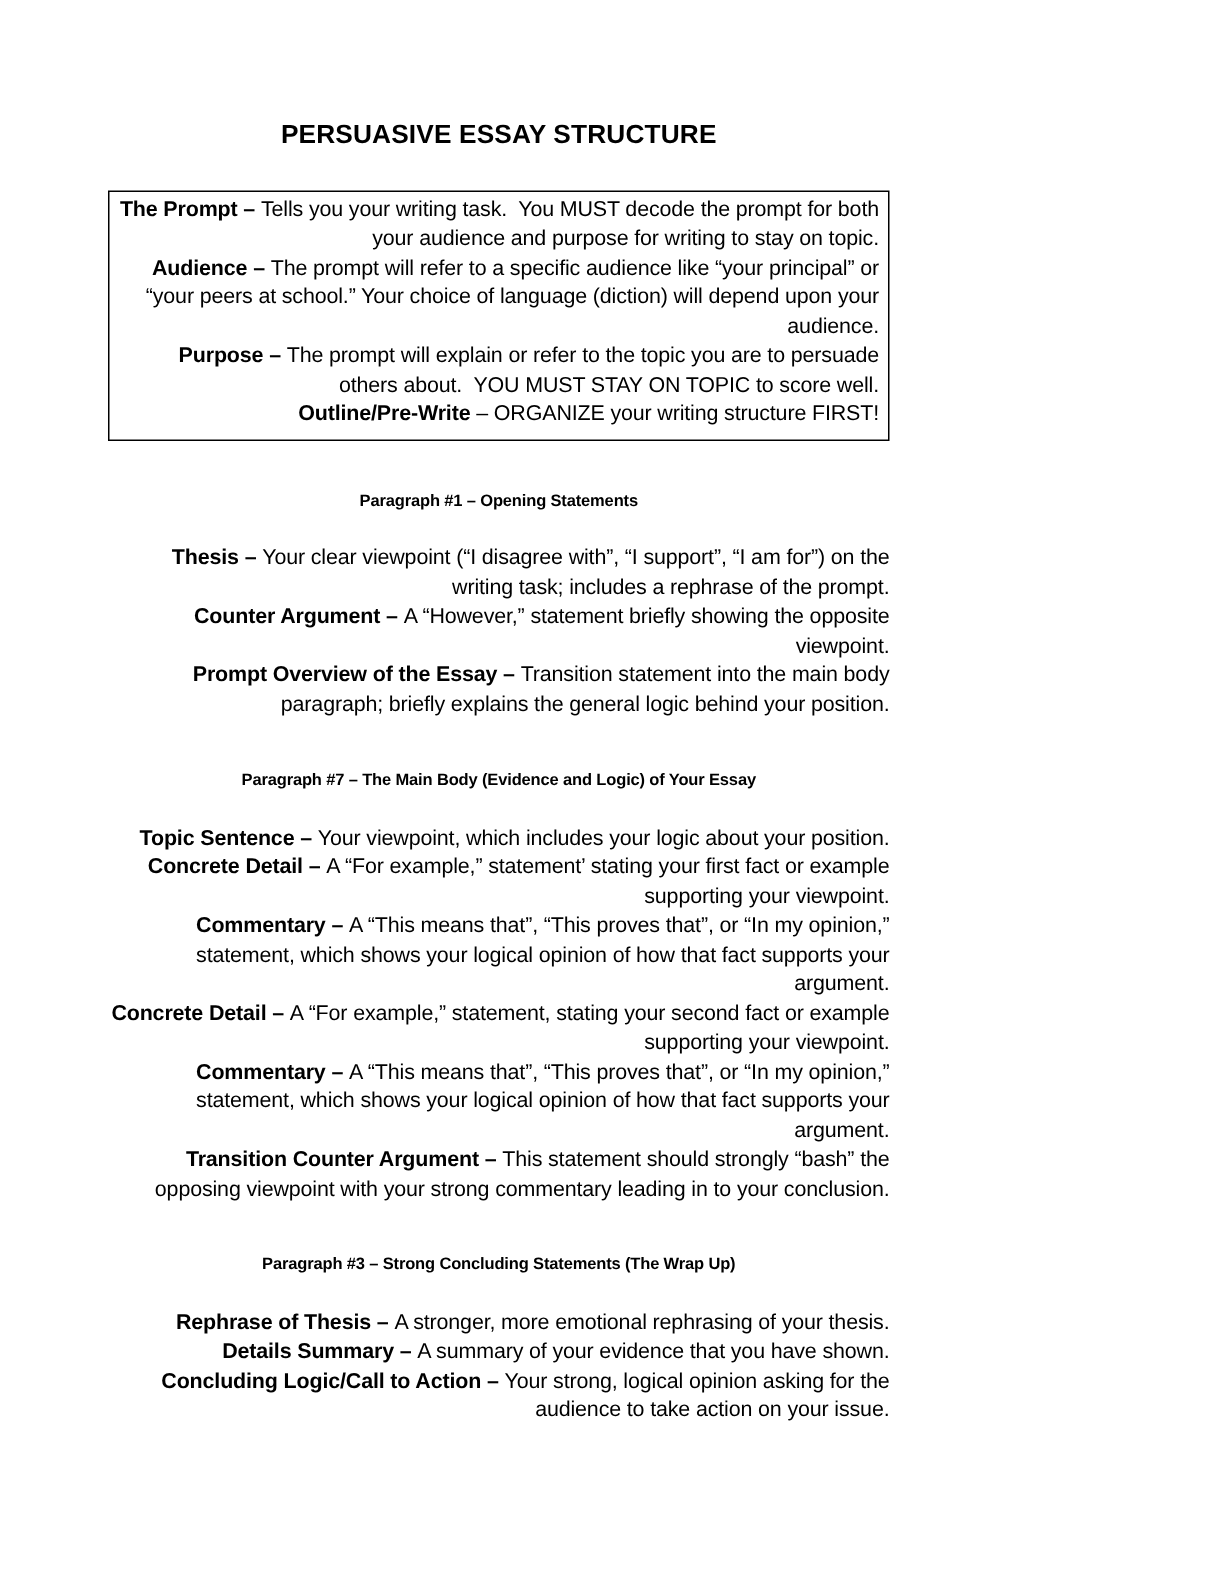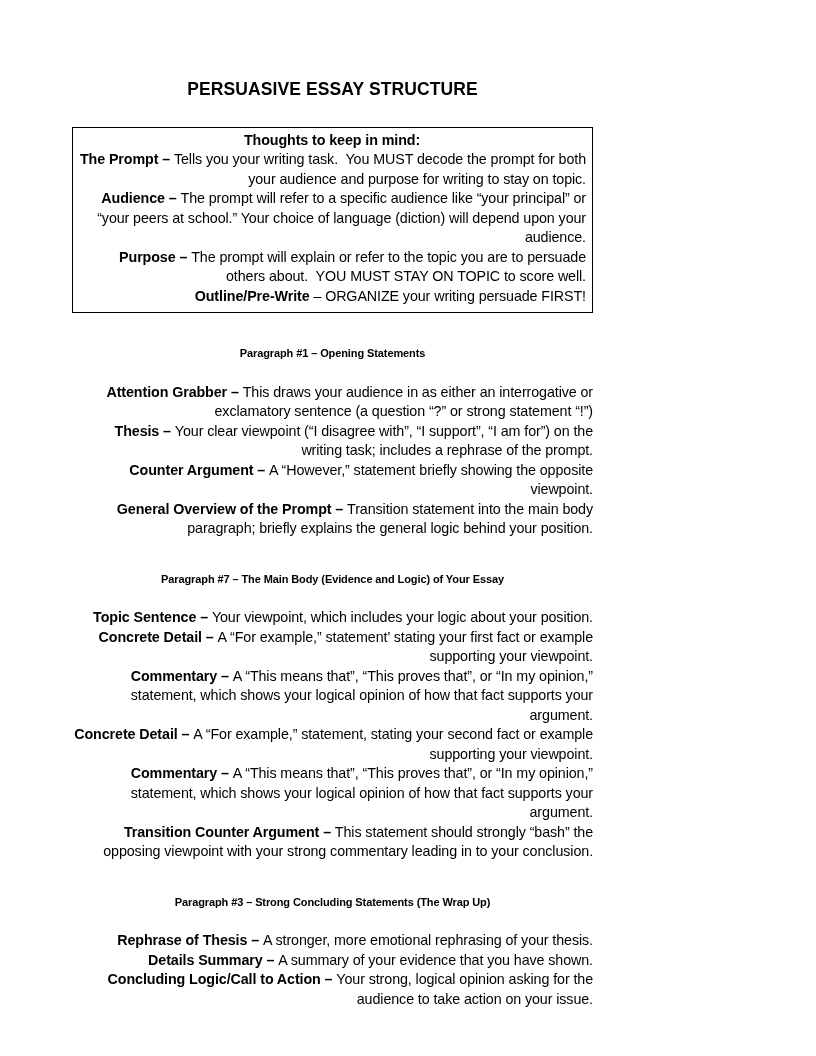--- a/index.html
+++ b/index.html
@@ -55,33 +55,31 @@
   }
 </style>
 </head>
 <body>
 
 <div class="doc">
 
   <h1 class="title">PERSUASIVE ESSAY STRUCTURE</h1>
 
   <div class="thoughts-box">
-    <p class="box-heading">Thoughts to keep in mind:</p>
     <p class="item"><span class="term">The Prompt – </span><span>Tells you your writing task.  You MUST decode the prompt for both your audience and purpose for writing to stay on topic.</span></p>
     <p class="item"><span class="term">Audience – </span><span>The prompt will refer to a specific audience like “your principal” or “your peers at school.” Your choice of language (diction) will depend upon your audience.</span></p>
     <p class="item"><span class="term">Purpose – </span><span>The prompt will explain or refer to the topic you are to persuade others about.  YOU MUST STAY ON TOPIC to score well.</span></p>
-    <p class="item"><span class="term">Outline/Pre-Write</span><span> – ORGANIZE your writing persuade FIRST!</span></p>
+    <p class="item"><span class="term">Outline/Pre-Write</span><span> – ORGANIZE your writing structure FIRST!</span></p>
   </div>
 
   <div>
     <p class="section-heading">Paragraph #1 – Opening Statements</p>
-    <p class="item"><span class="term">Attention Grabber – </span><span>This draws your audience in as either an interrogative or exclamatory sentence (a question “?” or strong statement “!”)</span></p>
     <p class="item"><span class="term">Thesis – </span><span>Your clear viewpoint (“I disagree with”, “I support”, “I am for”) on the writing task; includes a rephrase of the prompt.</span></p>
     <p class="item"><span class="term">Counter Argument – </span><span>A “However,” statement briefly showing the opposite viewpoint.</span></p>
-    <p class="item"><span class="term">General Overview of the Prompt – </span><span>Transition statement into the main body paragraph; briefly explains the general logic behind your position.</span></p>
+    <p class="item"><span class="term">Prompt Overview of the Essay – </span><span>Transition statement into the main body paragraph; briefly explains the general logic behind your position.</span></p>
   </div>
 
   <div>
     <p class="section-heading">Paragraph #7 – The Main Body (Evidence and Logic) of Your Essay</p>
     <p class="item"><span class="term">Topic Sentence – </span><span>Your viewpoint, which includes your logic about your position.</span></p>
     <p class="item"><span class="term">Concrete Detail – </span><span>A “For example,” statement’ stating your first fact or example supporting your viewpoint.</span></p>
     <p class="item"><span class="term">Commentary – </span><span>A “This means that”, “This proves that”, or “In my opinion,” statement, which shows your logical opinion of how that fact supports your argument.</span></p>
     <p class="item"><span class="term">Concrete Detail – </span><span>A “For example,” statement, stating your second fact or example supporting your viewpoint.</span></p>
     <p class="item"><span class="term">Commentary – </span><span>A “This means that”, “This proves that”, or “In my opinion,” statement, which shows your logical opinion of how that fact supports your argument.</span></p>
     <p class="item"><span class="term">Transition Counter Argument – </span><span>This statement should strongly “bash” the opposing viewpoint with your strong commentary leading in to your conclusion.</span></p>

